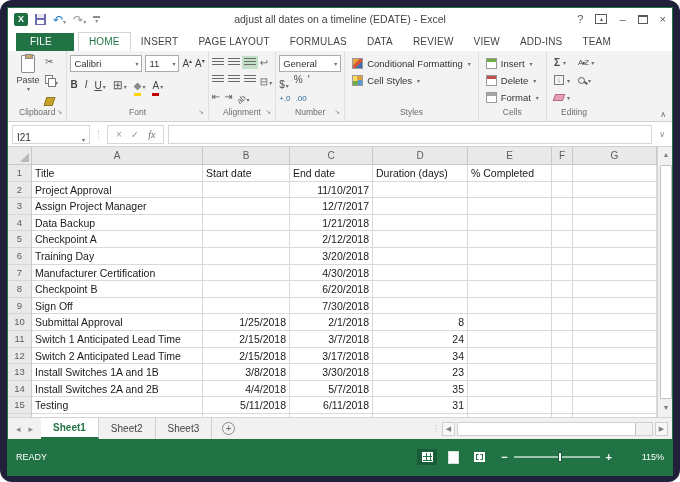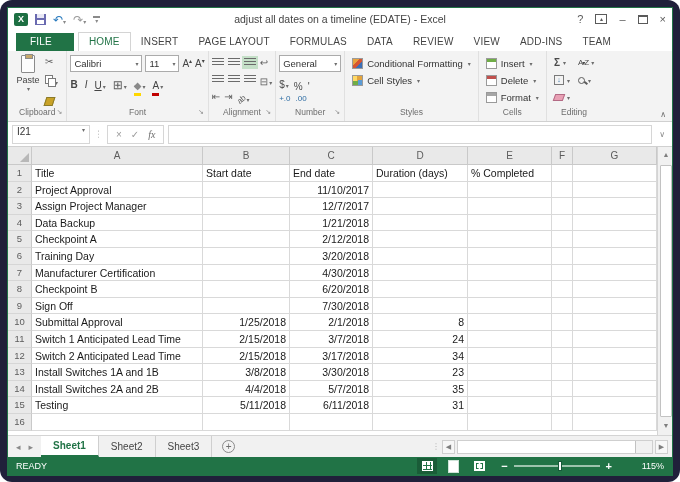--- a/index.html
+++ b/index.html
@@ -62,21 +62,21 @@
   .afill { position:relative; padding-bottom:2px; border-bottom:3px solid #ffd700; line-height:9px; font-size:10px; color:#8a8a8a; }
 
   
   .algn .row { display:flex; align-items:center; gap:4px; margin-bottom:2px; height:15px; }
   .al-ic { width:12px; height:9px; background:repeating-linear-gradient(to bottom,#6b6b6b 0 1px,transparent 1px 3px); }
   .al-ic.sel { background-color:#c5e0c8; outline:2px solid #c5e0c8; box-shadow:0 0 0 1px #8fbf96; }
   .miniglyph { font-size:10px; color:#5c5c5c; line-height:11px; }
   .ab-rot { display:inline-block; transform:rotate(-40deg); font-size:8px; color:#5c5c5c; }
 
   
-  .numgrp .row { display:flex; align-items:flex-end; gap:5px; margin-bottom:2px; }
+  .numgrp .row { display:flex; align-items:flex-start; gap:5px; margin-bottom:2px; }
   .num-ic { font-size:10px; color:#4a4a4a; }
   .dec { font-size:8px; color:#2e6da4; }
 
   
   .stylbtn { display:flex; align-items:center; gap:4px; height:17px; font-size:9.5px; color:#333; white-space:nowrap; }
   .i-cf { width:11px; height:11px; background:linear-gradient(135deg,#e8a33d 0 35%,#d65532 35% 65%,#3b6fb6 65%); border:1px solid #9a9a9a; }
   .i-fat { width:11px; height:11px; border:1px solid #9a9a9a; background:linear-gradient(#4472c4 0 3px,#fff 3px); }
   .i-cs { width:11px; height:11px; border:1px solid #9a9a9a; background:conic-gradient(#e2a33d 0 25%,#5b9bd5 0 50%,#70ad47 0 75%,#ffd966 0); }
   .i-ins { width:11px; height:11px; border:1px solid #9a9a9a; background:linear-gradient(#70ad47 0 3px,#fff 3px); }
   .i-del { width:11px; height:11px; border:1px solid #9a9a9a; background:linear-gradient(#c0504d 0 3px,#fff 3px); }
@@ -86,21 +86,21 @@
   .editg { display:grid; grid-template-columns:auto auto; column-gap:8px; row-gap:2px; padding-top:1px; }
   .ed-it { display:flex; align-items:center; gap:2px; font-size:10px; color:#4a4a4a; height:15px; }
   .fill-ic { width:10px; height:10px; border:1px solid #7a7a7a; font-size:7px; line-height:8px; text-align:center; color:#2e6da4; }
   .eraser-ic { width:10px; height:7px; background:#e8a0b4; border:1px solid #b36a84; transform:skewX(-20deg); }
   .find-ic { width:7px; height:7px; border:1.5px solid #5c5c5c; border-radius:50%; position:relative; display:inline-block; }
   .find-ic::after { content:""; position:absolute; width:4px; height:1.5px; background:#5c5c5c; right:-4px; bottom:-1px; transform:rotate(40deg); }
   .sort-ic { font-size:8px; color:#4a4a4a; letter-spacing:-1px; }
 
   
   .fbar { height:25px; border-bottom:1px solid #d0d0d0; background:#fff; display:flex; align-items:center; padding:2px 4px; gap:4px; flex:0 0 auto; }
-  .namebox { width:78px; height:19px; border:1px solid #d6d6d6; background:#fff; display:flex; align-items:flex-start; justify-content:space-between; font-size:10px; color:#333; padding:0 4px; }
+  .namebox { width:78px; height:19px; border:1px solid #d6d6d6; background:#fff; display:flex; align-items:flex-end; justify-content:space-between; font-size:10px; color:#333; padding:0 4px; }
   .fdots { color:#b9b9b9; font-size:9px; }
   .fbtns { display:flex; align-items:center; gap:9px; border:1px solid #d6d6d6; height:19px; padding:0 8px; color:#9b9b9b; font-size:10px; background:#fff; }
   .fxi { font-family:"Liberation Serif", serif; font-style:italic; color:#6d6d6d; }
   .finput { flex:1; height:19px; border:1px solid #d6d6d6; background:#fff; }
   .fexpand { color:#8a8a8a; font-size:8px; padding:0 3px; }
 
   
   .gridwrap { flex:1 1 auto; position:relative; background:#fff; overflow:hidden; display:flex; }
   .sheetgrid { display:grid; grid-template-columns:24px 171px 87px 83px 95px 84px 21px 84px; grid-template-rows:18px; grid-auto-rows:16.6px; width:649px; }
   .ch { background:#e9e9e9; border-right:1px solid #c9c9c9; border-bottom:1px solid #c9c9c9; font-size:10px; color:#5c5c5c; text-align:center; line-height:17px; }
@@ -121,21 +121,21 @@
   .stab.active { background:#fff; color:#217346; font-weight:bold; border-bottom:2px solid #217346; border-right:1px solid #cfcfcf; }
   .addsheet { display:flex; align-items:center; padding:0 10px; }
   .plus-circ { width:13px; height:13px; border:1px solid #8a8a8a; border-radius:50%; color:#6d6d6d; font-size:10px; line-height:11px; text-align:center; }
   .hscroll { margin-left:auto; display:flex; align-items:center; gap:2px; padding-right:4px; }
   .hdots { color:#b0b0b0; font-size:8px; }
   .hbtn { width:13px; height:14px; border:1px solid #cfcfcf; background:#f7f7f7; color:#7f7f7f; font-size:7px; text-align:center; line-height:12px; }
   .htrack { width:196px; height:14px; border:1px solid #cfcfcf; background:#f1f1f1; position:relative; }
   .hthumb { position:absolute; left:0; top:0; bottom:0; width:178px; background:#fff; border-right:1px solid #c2c2c2; }
 
   
-  .statusbar { height:18px; background:#217346; color:#fff; display:flex; align-items:center; padding:0 8px; font-size:9px; flex:0 0 auto; }
+  .statusbar { height:36px; background:#217346; color:#fff; display:flex; align-items:center; padding:0 8px; font-size:9px; flex:0 0 auto; }
   .views { margin-left:auto; display:flex; align-items:center; gap:6px; }
   .vw { width:20px; height:16px; display:flex; align-items:center; justify-content:center; }
   .vw.active { background:#1a5c38; }
   .vw-ic1 { width:11px; height:10px; background:
       linear-gradient(#fff,#fff); box-shadow: inset 0 0 0 1px #fff; 
       background-image:repeating-linear-gradient(to right,#217346 0 1px,transparent 1px 4px),repeating-linear-gradient(to bottom,#217346 0 1px,transparent 1px 4px); background-color:#fff; }
   .vw-ic2 { width:9px; height:11px; background:#fff; box-shadow:0 0 0 1px #cfe3d8; }
   .vw-ic3 { width:11px; height:10px; background:#fff; position:relative; }
   .vw-ic3::after { content:""; position:absolute; inset:2px; border:1px dashed #217346; }
   .zoomctl { display:flex; align-items:center; gap:6px; margin-left:12px; }

